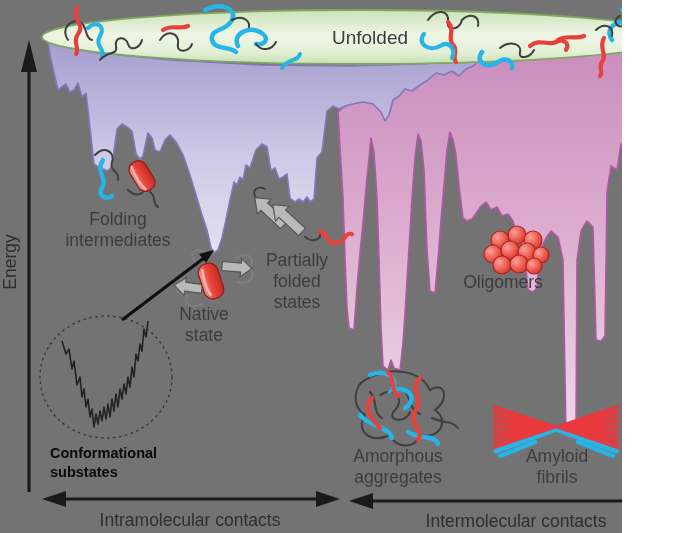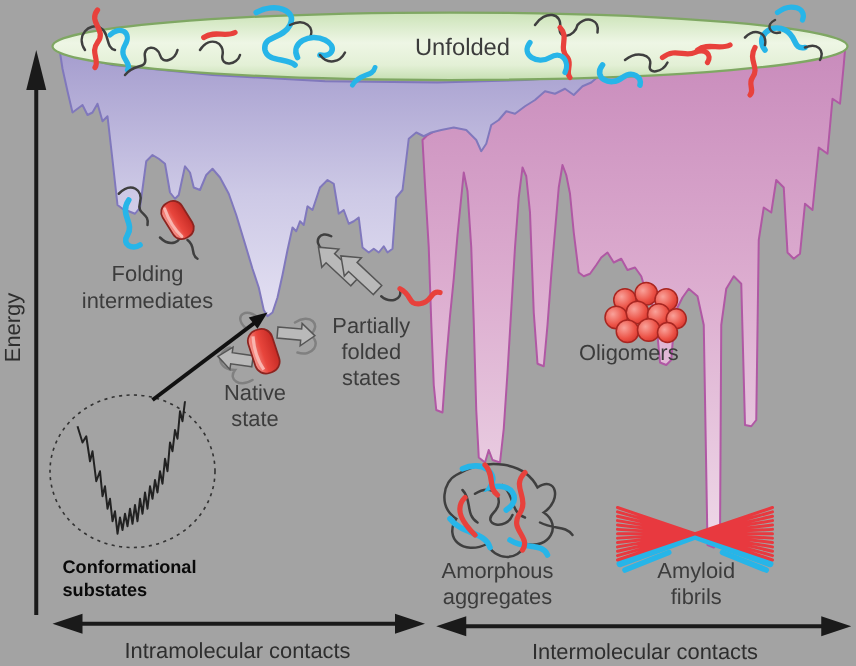--- a/index.html
+++ b/index.html
@@ -1,16 +1,16 @@
 <!DOCTYPE html>
 <html><head>
 <meta charset="utf-8">
 <style>
   html,body{margin:0;padding:0;background:#ffffff;}
-  .stage{position:relative;width:685px;height:533px;background:#a3a3a3;overflow:hidden;
+  .stage{position:relative;width:622px;height:533px;background:#737373;overflow:hidden;
          font-family:"Liberation Sans", sans-serif;}
   svg{display:block;}
   text{font-family:"Liberation Sans", sans-serif;fill:#3c3c3c;}
   .state-label{font-size:17.5px;}
   .axis-label{font-size:17.5px;fill:#2e2e2e;}
   .inset-label{font-size:14.5px;font-weight:bold;fill:#0a0a0a;}
   .surface-label{font-size:19px;fill:#3c3c3c;}
 </style>
 </head>
 <body>

